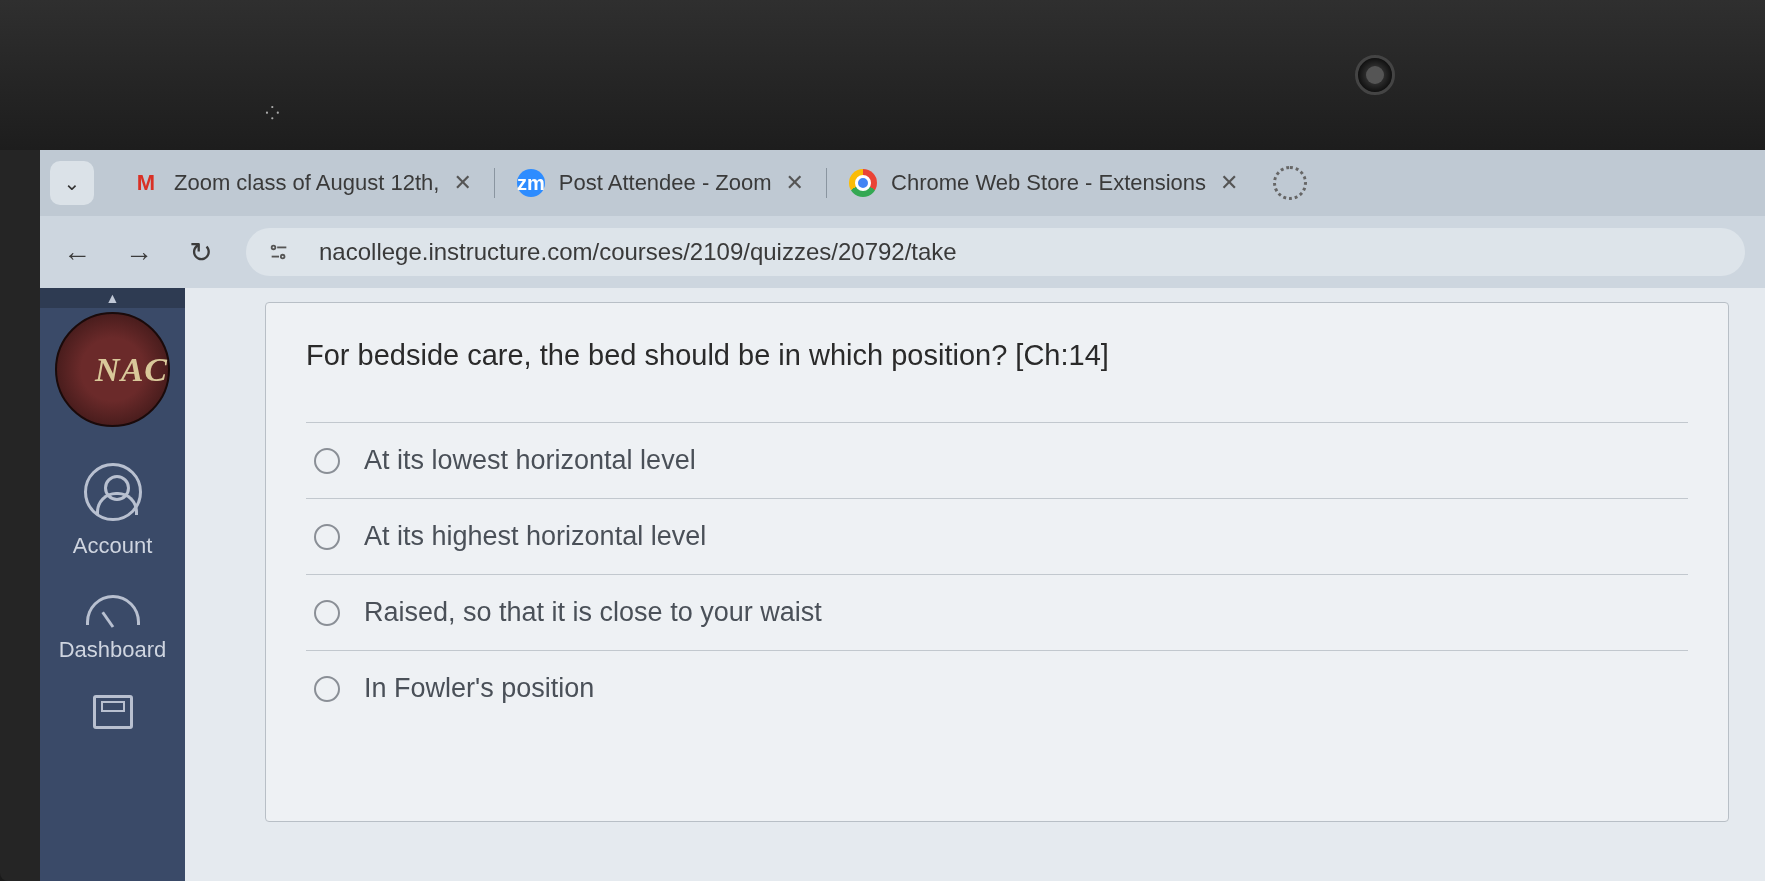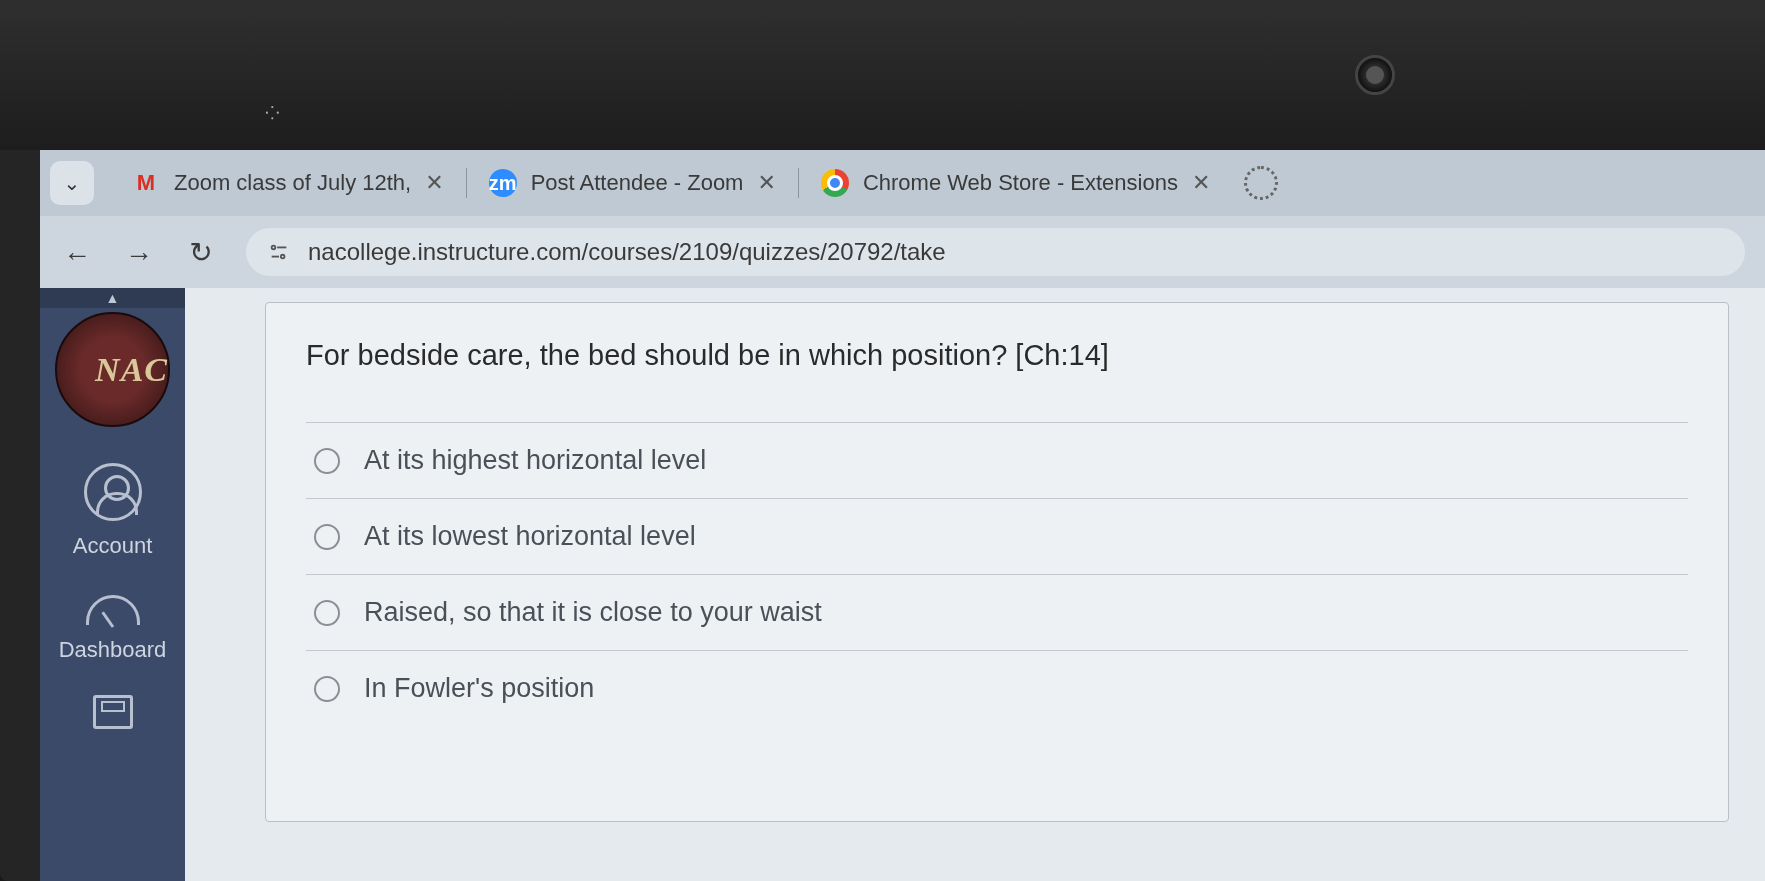--- a/index.html
+++ b/index.html
@@ -151,21 +151,21 @@
     text-align: center;
   }
   .addrbar {
     flex: 1;
     height: 48px;
     background: #dde4ea;
     border-radius: 24px;
     display: flex;
     align-items: center;
     padding: 0 22px;
-    gap: 18px;
+    gap: 29px;
     color: #3a3a3a;
     font-size: 24px;
   }
   .site-icon {
     display: inline-flex;
     align-items: center;
     gap: 2px;
     font-size: 20px;
     color: #555;
   }
@@ -326,21 +326,21 @@
 
   <div class="screen">
 
     <div class="tabstrip">
       <div class="tabs-dropdown">
         <span>⌄</span>
       </div>
 
       <div class="tab">
         <span class="favicon favicon-gmail">M</span>
-        <span class="tab-title">Zoom class of July 12th,</span>
+        <span class="tab-title">Zoom class of August 12th,</span>
         <span class="tab-close">✕</span>
       </div>
       <div class="tab-div"></div>
 
       <div class="tab">
         <span class="favicon favicon-zoom">zm</span>
         <span class="tab-title">Post Attendee - Zoom</span>
         <span class="tab-close">✕</span>
       </div>
       <div class="tab-div"></div>
@@ -401,25 +401,25 @@
           <div class="courses-icon"></div>
         </div>
       </div>
 
       <div class="main">
         <div class="question-card">
           <div class="question-text">For bedside care, the bed should be in which position? [Ch:14]</div>
           <div class="answers">
             <label class="answer-row">
               <span class="radio"></span>
-              <span>At its highest horizontal level</span>
+              <span>At its lowest horizontal level</span>
             </label>
             <label class="answer-row">
               <span class="radio"></span>
-              <span>At its lowest horizontal level</span>
+              <span>At its highest horizontal level</span>
             </label>
             <label class="answer-row">
               <span class="radio"></span>
               <span>Raised, so that it is close to your waist</span>
             </label>
             <label class="answer-row">
               <span class="radio"></span>
               <span>In Fowler's position</span>
             </label>
           </div>

